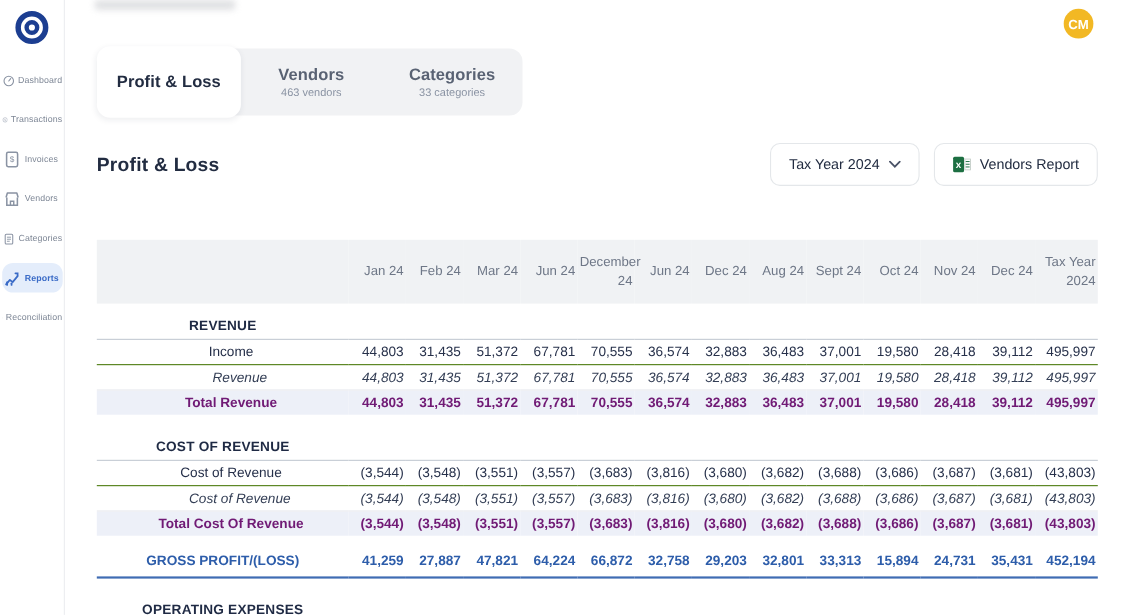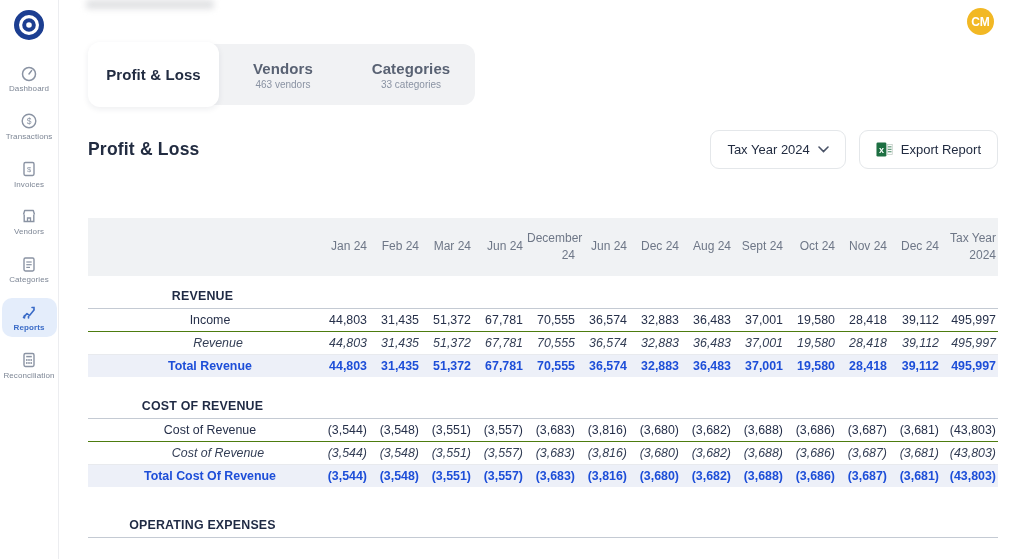--- a/index.html
+++ b/index.html
@@ -4,21 +4,21 @@
 <style>
   * { margin:0; padding:0; box-sizing:border-box; }
   html,body { width:1024px; height:559px; overflow:hidden; background:#fff;
     font-family:"Liberation Sans", sans-serif; -webkit-font-smoothing:antialiased; }
 
   
   .sidebar { position:absolute; left:0; top:0; width:59px; height:559px;
     background:#fff; border-right:1px solid #ecedf0; display:flex; flex-direction:column; align-items:center; }
   .logo { margin-top:9px; width:32px; height:32px; }
   .nav { margin-top:18px; display:flex; flex-direction:column; gap:9px; width:100%; align-items:center; }
-  .nav-item { width:55px; padding:5px 0 4px; display:flex; flex-direction:column; align-items:center; gap:3px;
+  .nav-item { width:55px; padding:5px 0 4px; display:flex; flex-direction:row; align-items:center; gap:3px;
     color:#8a93a3; cursor:pointer; border-radius:8px; }
   .nav-item .ni-icon { width:18px; height:18px; display:block; }
   .nav-item .ni-label { font-size:8px; letter-spacing:.1px; color:#7d8695; text-align:center; line-height:1.1; }
   .nav-item.active { background:#e4edfb; color:#3a6bc7;border-radius:10px; }
   .nav-item.active .ni-label { color:#3a6bc7; font-weight:bold; }
 
   
   .redacted { position:absolute; left:86px; top:0; width:128px; height:9px;
     background:#c7c9cd; filter:blur(3px); border-radius:3px; opacity:.55; }
   .avatar { position:absolute; right:30px; top:8px; width:27px; height:27px; border-radius:50%;
@@ -56,21 +56,21 @@
   .pl-table th.h-label { text-align:left; }
   .pl-table td { font-size:12.4px; color:#26304a; text-align:right; padding:4px 2px; height:21px;
     white-space:nowrap; }
   .pl-table td.lbl { text-align:center; }
   tr.r-section td { font-weight:bold; font-size:12.4px; color:#1f2a44; letter-spacing:.2px;
     border-bottom:1px solid #c4cad3; padding-top:13px; padding-bottom:5px; }
   tr.r-data td { border-bottom:1px solid #4d7c0f; font-weight:500; }
   tr.r-data td.lbl { padding-left:17px; }
   tr.r-sub td { border-bottom:1px solid #e8eaee; font-style:italic; color:#333e55; }
   tr.r-sub td.lbl { padding-left:33px; }
-  tr.r-total td { background:#edf0f8; font-weight:bold; color:#1d4ed8; }
+  tr.r-total td { background:#edf0f8; font-weight:bold; color:#701a75; }
   tr.r-total td.lbl { padding-left:17px; }
   tr.r-grossprofit td { color:#2d5daa; font-weight:bold; border-bottom:2px solid #3f6cb3;
     padding-top:7px; padding-bottom:7px; }
   tr.r-spacer td { height:9px; padding:0; border:none; }
 </style>
 </head>
 <body>
 
 <div class="sidebar">
   <svg class="logo" viewBox="0 0 32 32">
@@ -171,21 +171,21 @@
       </div>
       <div class="btn">
         <svg width="17" height="17" viewBox="0 0 18 18">
           <rect x="0.5" y="1.5" width="10.5" height="15" rx="1.5" fill="#1d6f42"></rect>
           <text x="5.7" y="12.6" fill="#fff" font-size="9.5" font-weight="bold" font-family="Liberation Sans, sans-serif" text-anchor="middle">x</text>
           <rect x="11.8" y="3.8" width="5.4" height="10.4" fill="#fff" stroke="#bfcac3" stroke-width="0.8"></rect>
           <line x1="12.6" y1="6.2" x2="16.4" y2="6.2" stroke="#1d6f42" stroke-width="0.9"></line>
           <line x1="12.6" y1="8.8" x2="16.4" y2="8.8" stroke="#1d6f42" stroke-width="0.9"></line>
           <line x1="12.6" y1="11.4" x2="16.4" y2="11.4" stroke="#1d6f42" stroke-width="0.9"></line>
         </svg>
-        <span>Export Report</span>
+        <span>Vendors Report</span>
       </div>
     </div>
   </div>
 
   <table class="pl-table">
     <colgroup id="pl-cols">
         <col class="c-label">
         <col class="c-month">
         <col class="c-month">
         <col class="c-month">
@@ -346,20 +346,36 @@
           <td>(3,682)</td>
           <td>(3,688)</td>
           <td>(3,686)</td>
           <td>(3,687)</td>
           <td>(3,681)</td>
           <td>(43,803)</td>
         </tr>
         <tr class="r-spacer">
           <td colspan="14"></td>
         </tr>
+        <tr class="r-grossprofit">
+          <td class="lbl">GROSS PROFIT/(LOSS)</td>
+          <td>41,259</td>
+          <td>27,887</td>
+          <td>47,821</td>
+          <td>64,224</td>
+          <td>66,872</td>
+          <td>32,758</td>
+          <td>29,203</td>
+          <td>32,801</td>
+          <td>33,313</td>
+          <td>15,894</td>
+          <td>24,731</td>
+          <td>35,431</td>
+          <td>452,194</td>
+        </tr>
         <tr class="r-spacer">
           <td colspan="14"></td>
         </tr>
         <tr class="r-section">
           <td class="lbl">OPERATING EXPENSES</td>
           <td></td>
           <td></td>
           <td></td>
           <td></td>
           <td></td>

